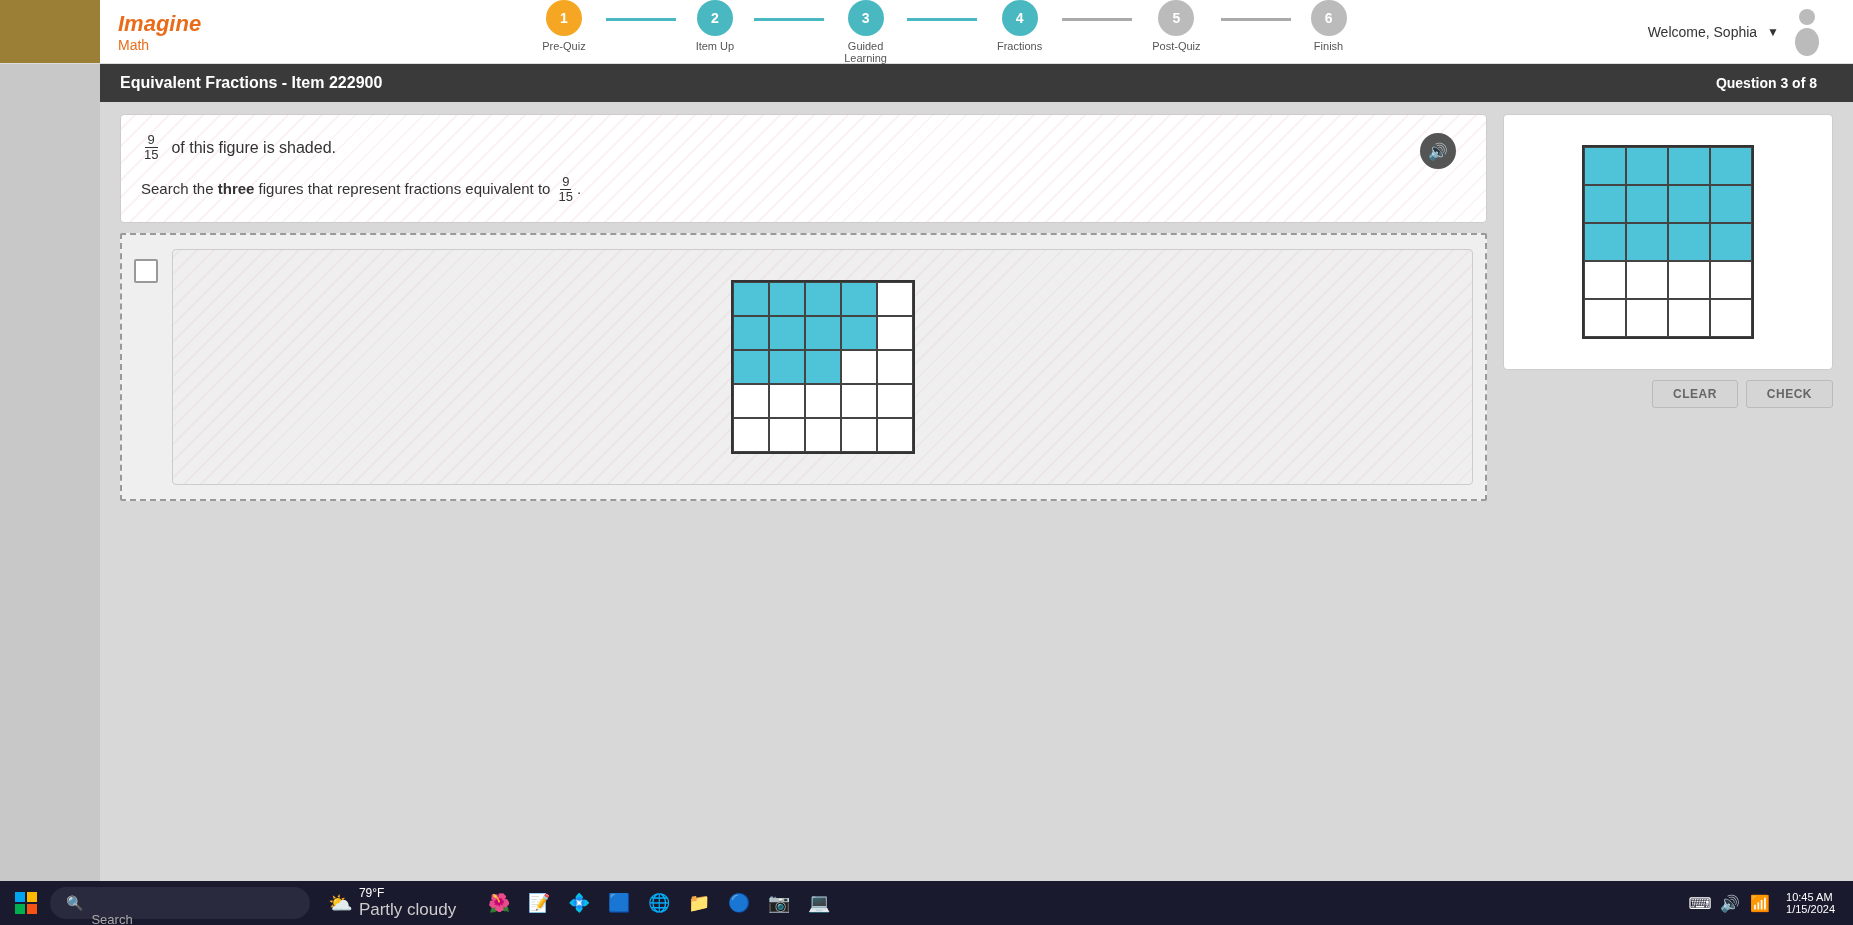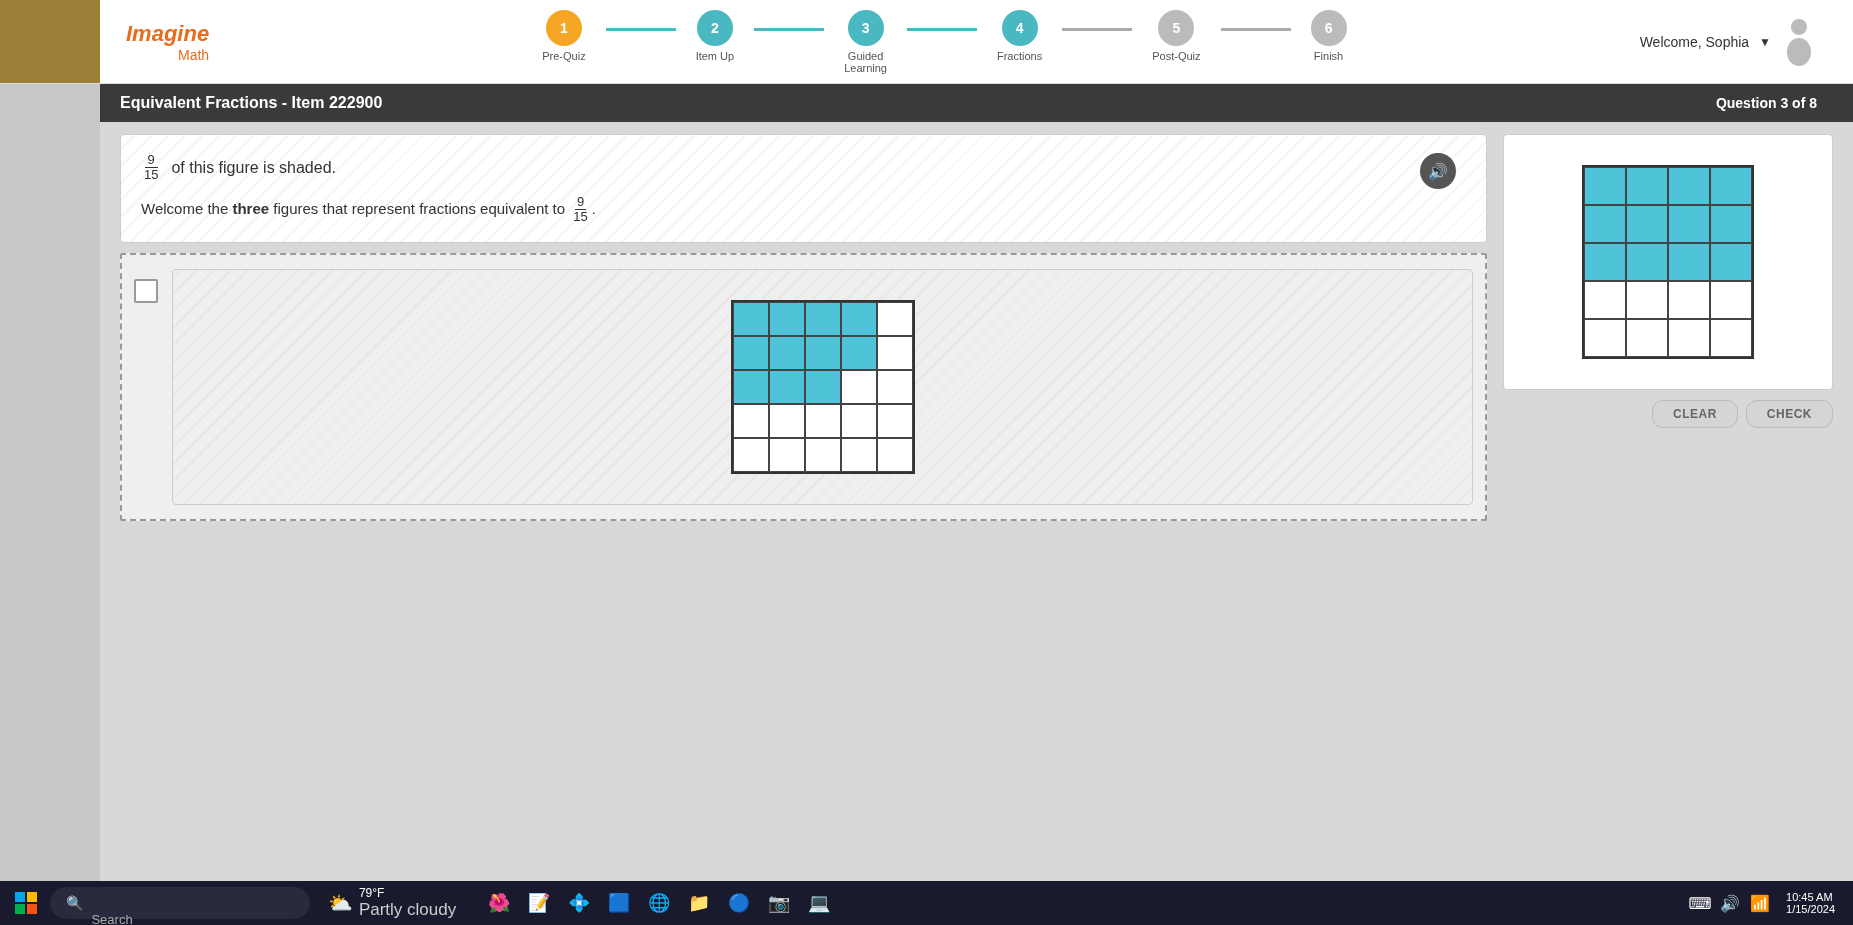--- a/index.html
+++ b/index.html
@@ -7,42 +7,41 @@
       width: 1853px;
       height: 925px;
       overflow: hidden;
       font-family: Arial, sans-serif;
       background: #c8c8c8;
     }
 
     
     .top-nav {
       background: white;
-      height: 84px;
-      display: flex;
-      align-items: center;
-      padding: 0 16px;
+      height: 64px;
+      display: flex;
+      align-items: center;
+      padding: 0 8px;
       position: relative;
       border-bottom: 1px solid #ddd;
     }
     .logo-area {
       display: flex;
       flex-direction: column;
       margin-right: 40px;
     }
     .logo-imagine {
       color: #e86c1a;
       font-size: 22px;
       font-style: italic;
       font-weight: bold;
     }
     .logo-math {
       color: #e86c1a;
       font-size: 14px;
-      text-align: right;
     }
     .step-item {
       display: flex;
       flex-direction: column;
       align-items: center;
       margin: 0 20px;
       z-index: 1;
     }
     .step-circle {
       width: 36px;
@@ -316,21 +315,21 @@
     .action-btns {
       display: flex;
       gap: 8px;
       justify-content: flex-end;
     }
     .btn {
       padding: 6px 20px;
       font-size: 12px;
       font-weight: bold;
       text-transform: uppercase;
-      border-radius: 11px;
+      border-radius: 3px;
       cursor: pointer;
       border: 1px solid #bbb;
       background: #d5d5d5;
       color: #666;
       letter-spacing: 0.5px;
     }
   </style>
 </head>
 <body>
 
@@ -415,21 +414,21 @@
 
           <div class="q-line1">
             <span style="display:inline-flex;flex-direction:column;align-items:center;font-size:13px;line-height:1.1;margin-right:2px;">
               <span style="border-bottom:1px solid #333;padding:0 3px;">9</span>
               <span style="padding:0 3px;">15</span>
             </span>
             <span>of this figure is shaded.</span>
           </div>
 
           <div class="q-line2">
-            <span>Welcome the </span><span class="bold">three</span><span> figures that represent fractions equivalent to </span><span style="display:inline-flex;flex-direction:column;align-items:center;font-size:13px;line-height:1.1;vertical-align:middle;margin:0 2px;">
+            <span>Search the </span><span class="bold">three</span><span> figures that represent fractions equivalent to </span><span style="display:inline-flex;flex-direction:column;align-items:center;font-size:13px;line-height:1.1;vertical-align:middle;margin:0 2px;">
               <span style="border-bottom:1px solid #333;padding:0 2px;">9</span>
               <span style="padding:0 2px;">15</span>
             </span><span>.</span>
           </div>
         </div>
       </div>
 
       <div class="answer-section">
 
         <div class="checkbox-slot"></div>

